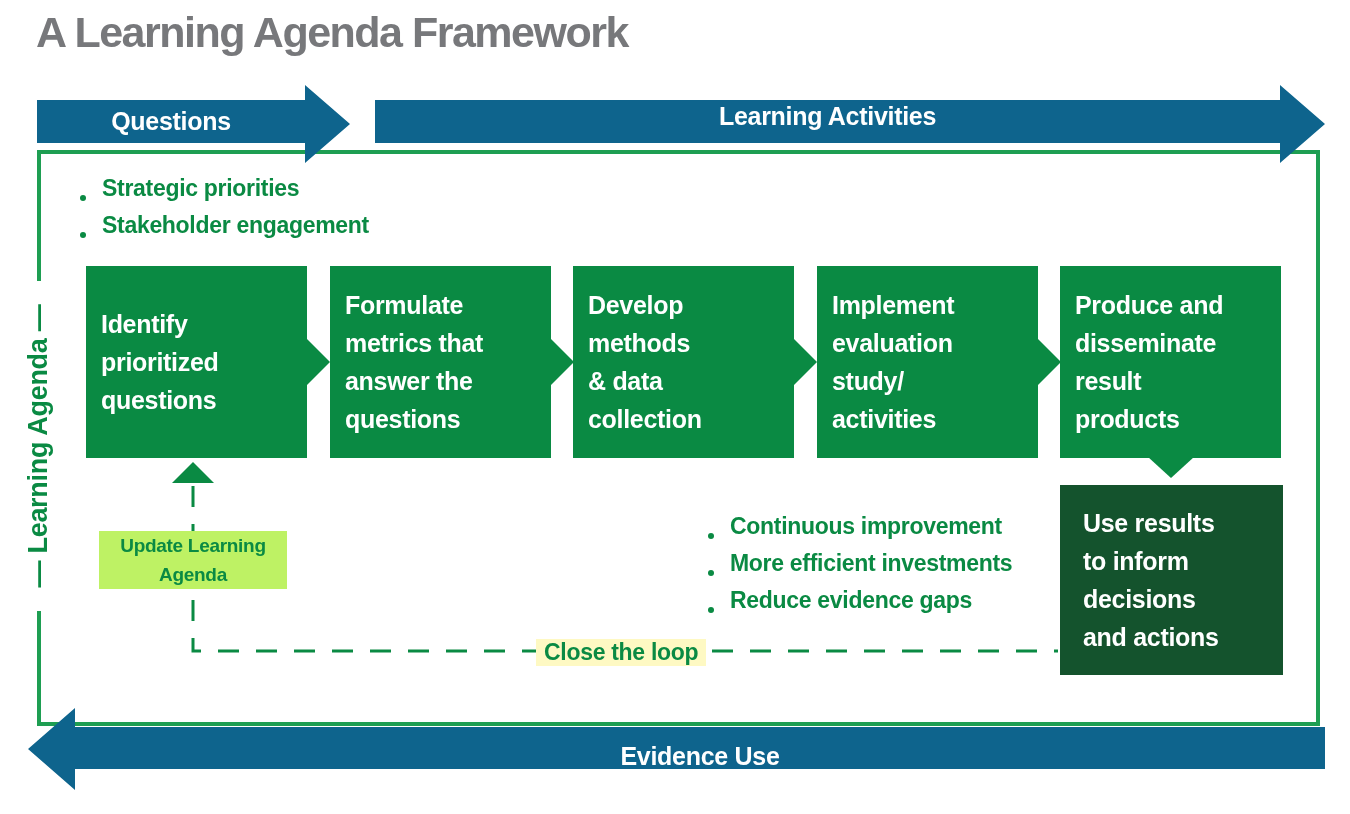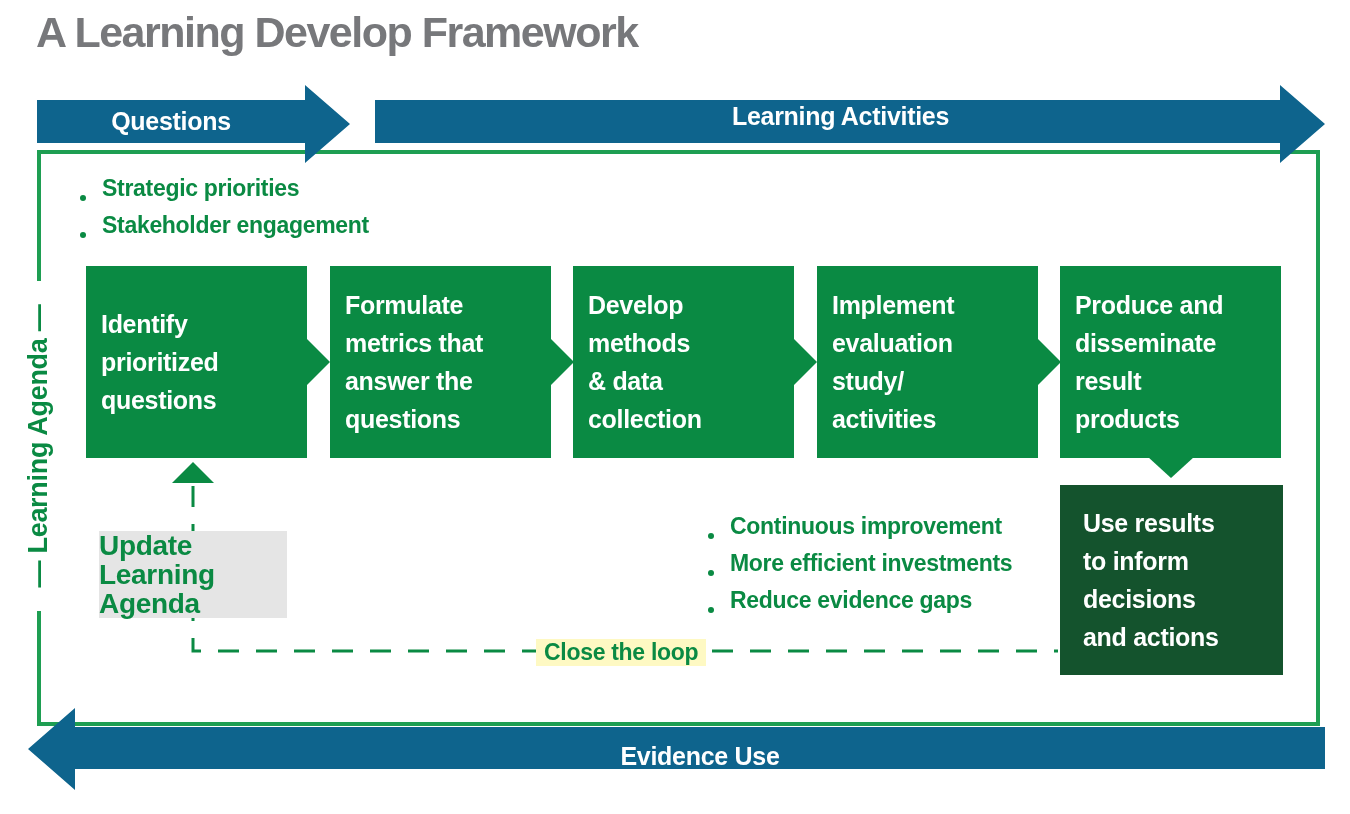--- a/index.html
+++ b/index.html
@@ -14,21 +14,21 @@
   .blue-arrow{position:absolute;background:#0E648D;}
   #arrow-questions{left:37px;top:85px;width:313px;height:78px;
     clip-path:polygon(0 15px,268px 15px,268px 0,313px 39px,268px 78px,268px 58px,0 58px);}
   #arrow-learning-activities{left:375px;top:85px;width:950px;height:78px;
     clip-path:polygon(0 15px,905px 15px,905px 0,950px 39px,905px 78px,905px 58px,0 58px);}
   #arrow-evidence-use{left:28px;top:708px;width:1297px;height:82px;
     clip-path:polygon(0 41px,47px 0,47px 19px,1297px 19px,1297px 61px,47px 61px,47px 82px);}
   .arrow-label{position:absolute;color:#ffffff;font-size:25px;letter-spacing:-0.3px;
     display:flex;align-items:center;justify-content:center;}
   #arrow-questions .arrow-label{left:0;top:15px;width:268px;height:43px;}
-  #arrow-learning-activities .arrow-label{left:0;top:15px;width:905px;height:32px;margin-left:13px;}
+  #arrow-learning-activities .arrow-label{left:0;top:15px;width:905px;height:32px;}
   #arrow-evidence-use .arrow-label{left:47px;top:19px;width:1250px;height:59px;}
 
   
   .frame{position:absolute;left:37px;top:150px;width:1283px;height:576px;
     border:4px solid #1E9E52;box-sizing:border-box;}
 
   
   .side-label{position:absolute;left:-127px;top:427px;width:330px;height:38px;
     transform:rotate(-90deg);background:#ffffff;color:#0A8A43;font-size:27px;
     letter-spacing:-0.3px;display:flex;align-items:center;justify-content:center;
@@ -57,32 +57,32 @@
 
   
   .use-results{position:absolute;left:1060px;top:485px;width:223px;height:190px;
     background:#14532d;color:#ffffff;display:flex;flex-direction:column;
     justify-content:center;padding-left:23px;box-sizing:border-box;font-size:25px;
     line-height:38px;letter-spacing:-0.3px;white-space:pre-line;}
 
   
   #loop-svg{position:absolute;left:0;top:0;width:1350px;height:814px;pointer-events:none;}
 
-  .update-label{position:absolute;left:99px;top:531px;width:188px;background:#e5e5e5;
-    color:#0A8A43;font-size:28px;line-height:29px;
+  .update-label{position:absolute;left:99px;top:531px;width:188px;background:#bef264;
+    color:#0A8A43;font-size:19px;line-height:29px;text-align:center;
     letter-spacing:-0.3px;white-space:pre-line;}
   .close-loop-label{position:absolute;left:536px;top:639px;background:#fef9c3;
     color:#0A8A43;font-size:23px;letter-spacing:-0.3px;padding:0 8px;}
 </style>
 </head>
 <body>
 
 <div id="canvas">
 
-  <div class="title">A Learning Develop Framework</div>
+  <div class="title">A Learning Agenda Framework</div>
 
   <div class="frame"></div>
 
   <svg id="loop-svg">
     <path d="M193 486 L193 651 L1058 651" fill="none" stroke="#0A8A43" stroke-width="3" stroke-dasharray="21 17"></path>
   </svg>
 
   <div class="blue-arrow" id="arrow-questions">
     <div class="arrow-label">Questions</div>
   </div>

